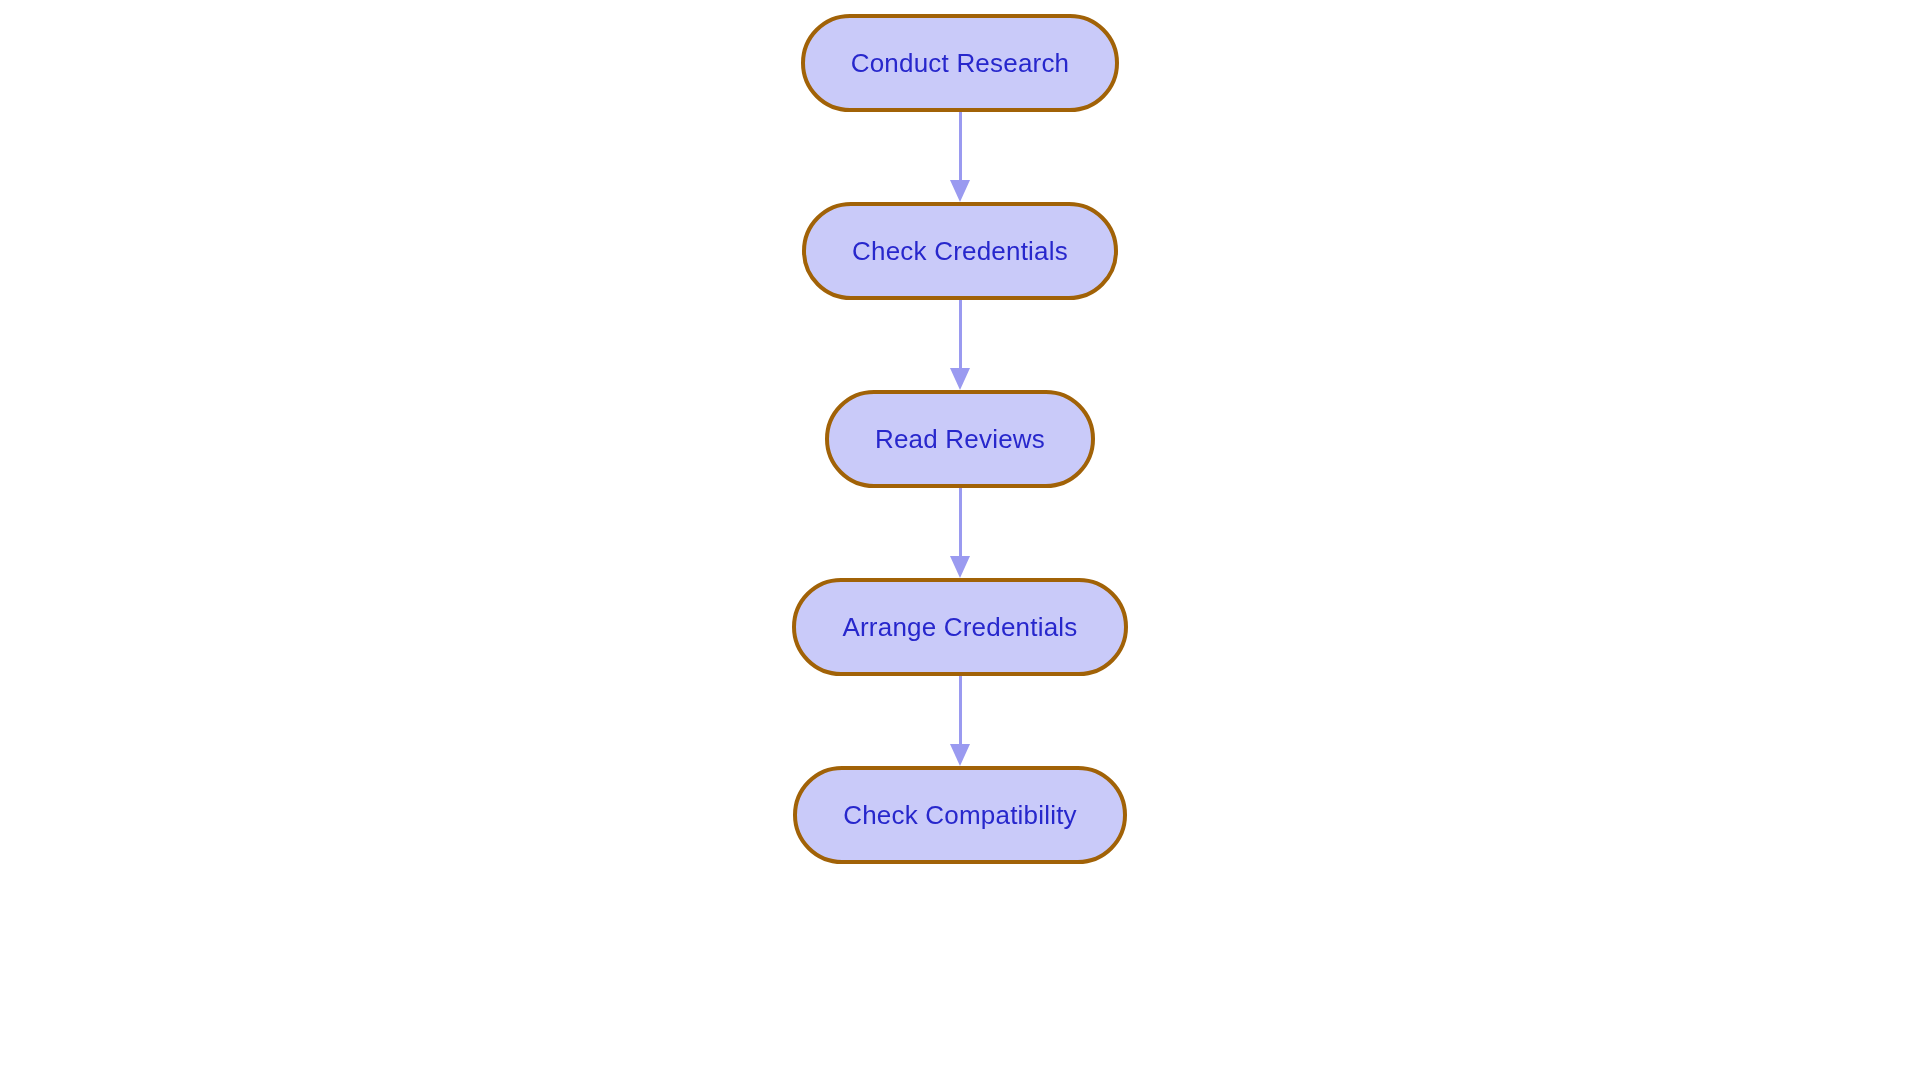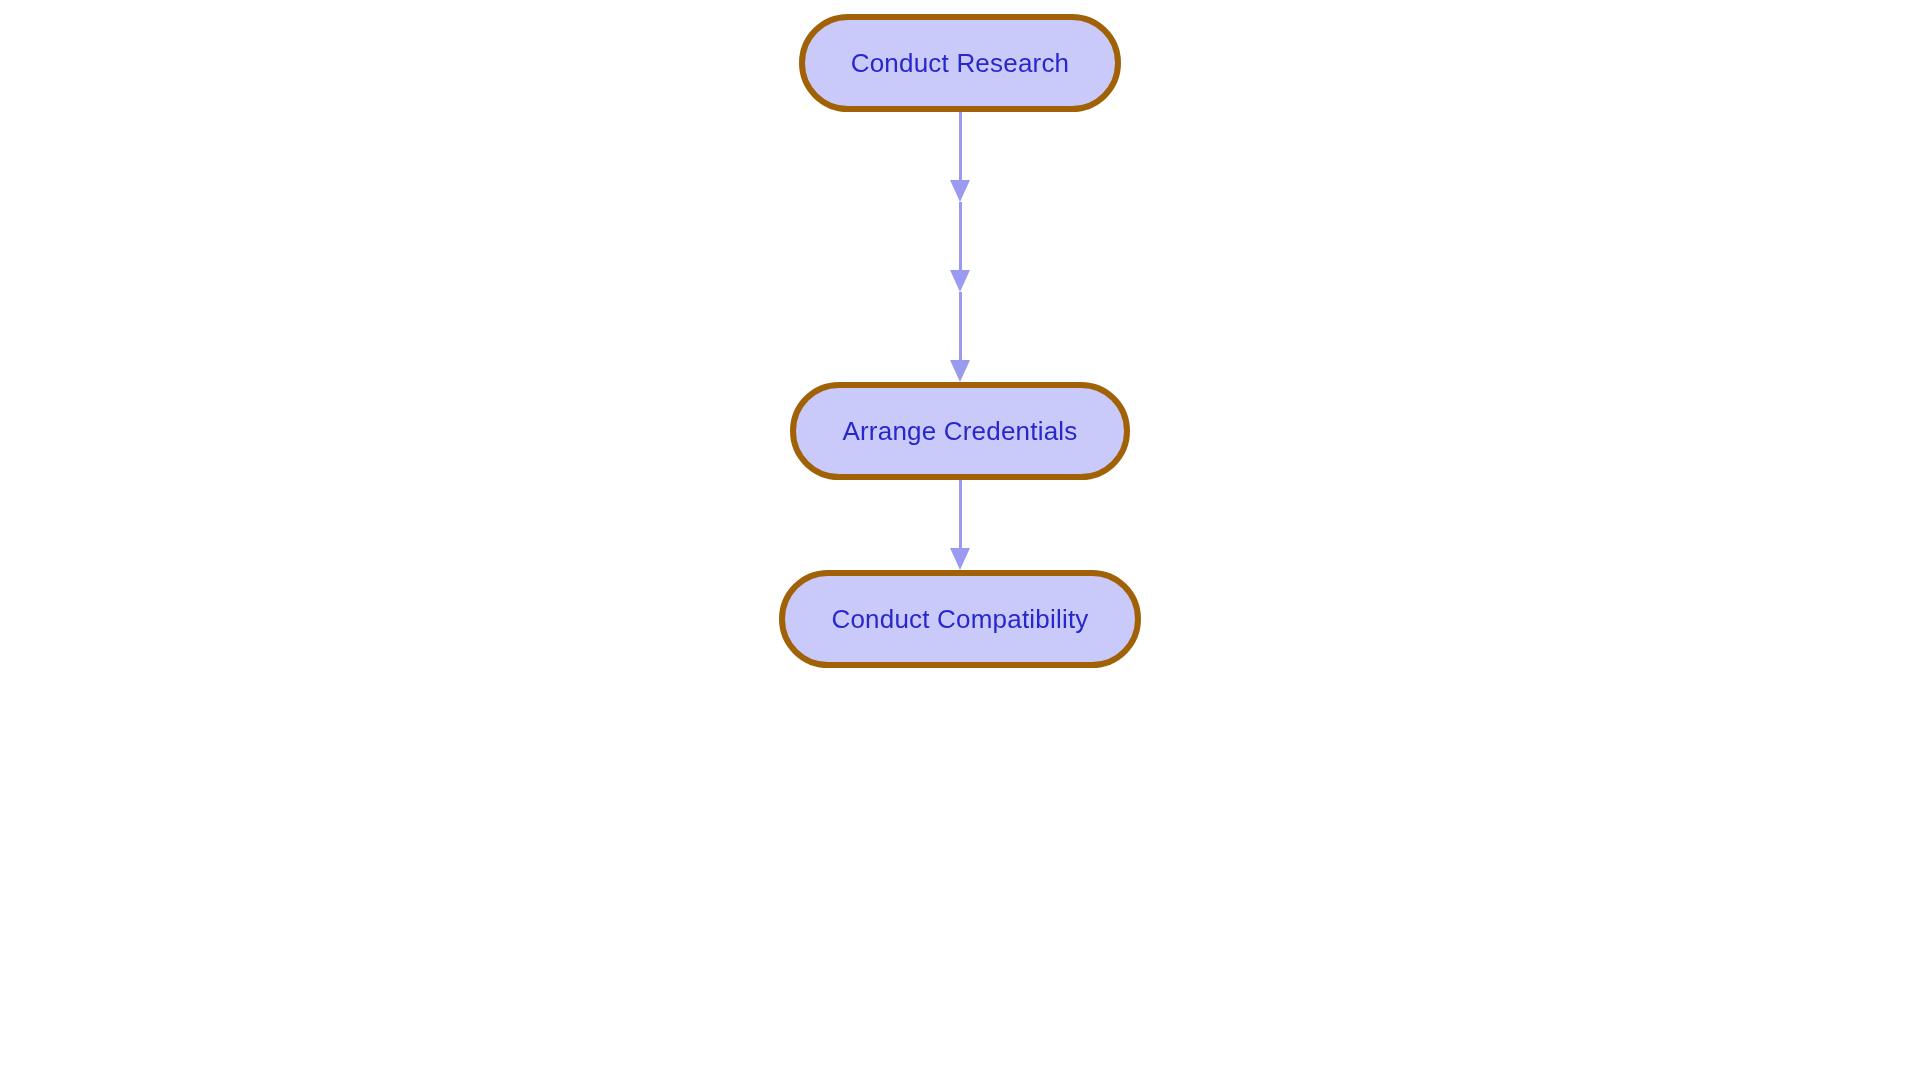--- a/index.html
+++ b/index.html
@@ -33,21 +33,21 @@
     justify-content: flex-start;
   }
 
   .flow-node {
     box-sizing: border-box;
     height: 98px;
     display: flex;
     align-items: center;
     justify-content: center;
     background: #c9caf9;
-    border: 6px solid #a16207;
+    border: 4px solid #a16207;
     border-radius: 49px;
     padding: 0 46px;
     flex: 0 0 auto;
   }
 
   .flow-node-label {
     color: #2727cc;
     font-family: "Liberation Sans", sans-serif;
     font-size: 26px;
     font-weight: 400;
@@ -97,39 +97,45 @@
 
     <div class="flow-node">
       <span class="flow-node-label">Conduct Research</span>
     </div>
 
     <div class="flow-connector">
       <div class="connector-line"></div>
       <div class="connector-arrowhead"></div>
     </div>
 
+    <div class="flow-node">
+      <span class="flow-node-label">Check Credentials</span>
+    </div>
 
     <div class="flow-connector">
       <div class="connector-line"></div>
       <div class="connector-arrowhead"></div>
     </div>
 
+    <div class="flow-node">
+      <span class="flow-node-label">Read Reviews</span>
+    </div>
 
     <div class="flow-connector">
       <div class="connector-line"></div>
       <div class="connector-arrowhead"></div>
     </div>
 
     <div class="flow-node">
       <span class="flow-node-label">Arrange Credentials</span>
     </div>
 
     <div class="flow-connector">
       <div class="connector-line"></div>
       <div class="connector-arrowhead"></div>
     </div>
 
     <div class="flow-node">
-      <span class="flow-node-label">Conduct Compatibility</span>
+      <span class="flow-node-label">Check Compatibility</span>
     </div>
 
   </div>
 </div>
 
 </body></html>

